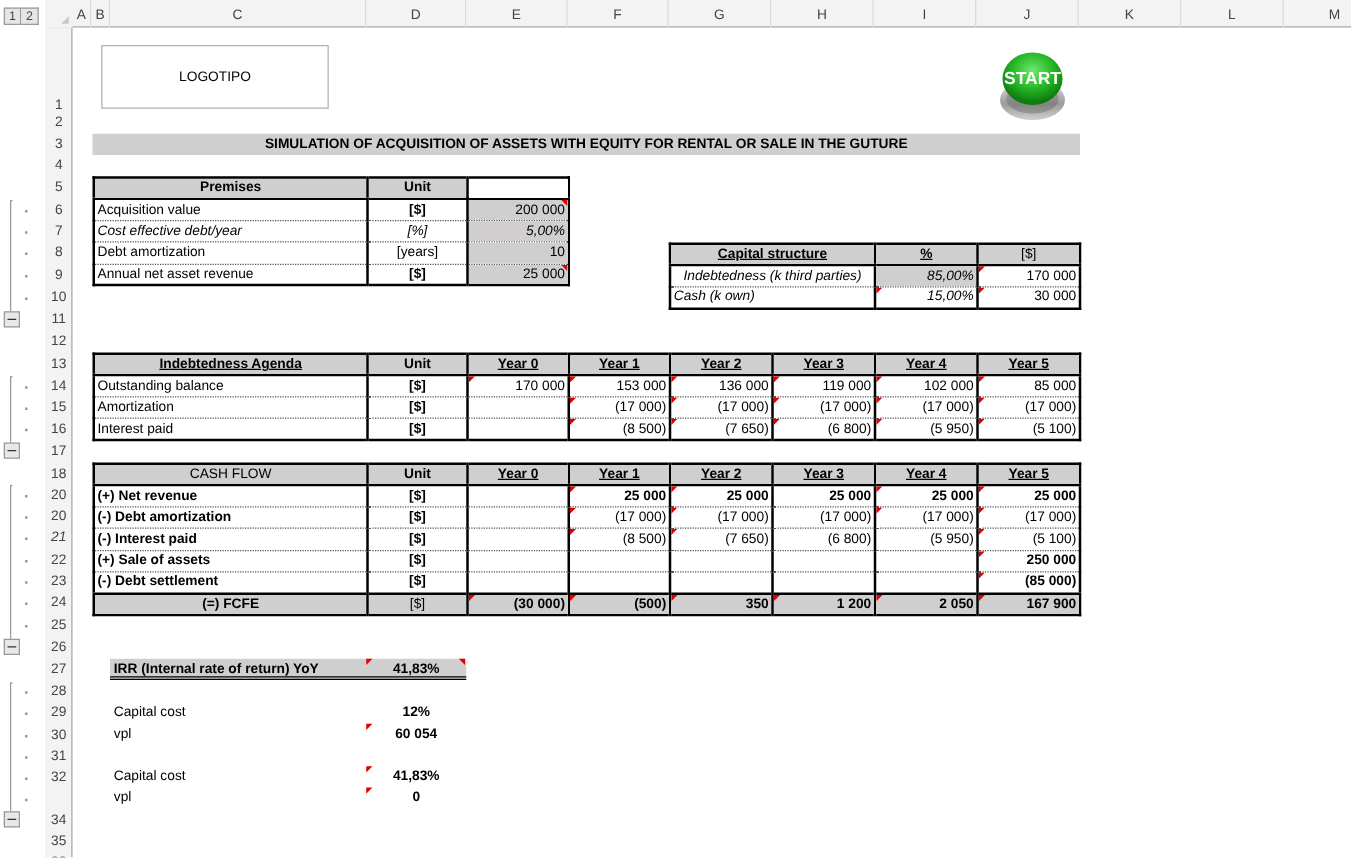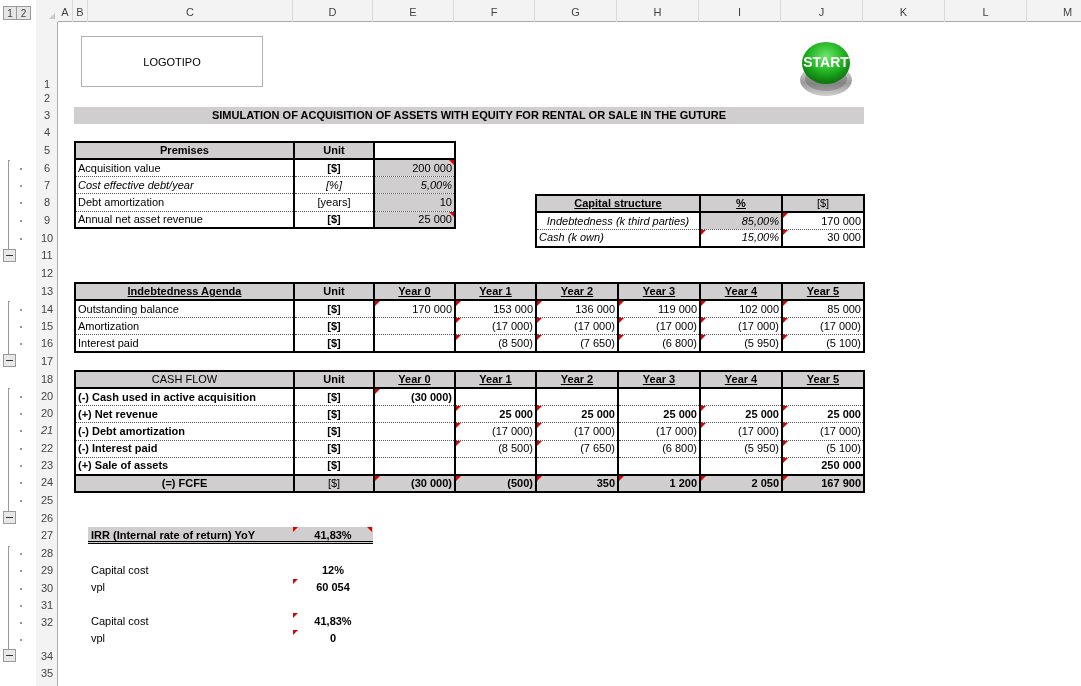--- a/index.html
+++ b/index.html
@@ -307,30 +307,20 @@
     <td class="plain">CASH FLOW</td>
     <td class="vb">Unit</td>
     <td class="vb u">Year 0</td>
     <td class="vb u">Year 1</td>
     <td class="vb u">Year 2</td>
     <td class="vb u">Year 3</td>
     <td class="vb u">Year 4</td>
     <td class="vb u">Year 5</td>
   </tr>
   <tr>
-    <td class="b">(-) Cash used in active acquisition</td>
-    <td class="vb c b">[$]</td>
-    <td class="vb r b tri">(30 000)</td>
-    <td class="vb r"></td>
-    <td class="vb r"></td>
-    <td class="vb r"></td>
-    <td class="vb r"></td>
-    <td class="vb r"></td>
-  </tr>
-  <tr>
     <td class="b">(+) Net revenue</td>
     <td class="vb c b">[$]</td>
     <td class="vb r b"></td>
     <td class="vb r b tri">25 000</td>
     <td class="vb r b tri">25 000</td>
     <td class="vb r b">25 000</td>
     <td class="vb r b tri">25 000</td>
     <td class="vb r b tri">25 000</td>
   </tr>
   <tr>
@@ -355,20 +345,30 @@
   </tr>
   <tr>
     <td class="b">(+) Sale of assets</td>
     <td class="vb c b">[$]</td>
     <td class="vb r"></td>
     <td class="vb r"></td>
     <td class="vb r"></td>
     <td class="vb r"></td>
     <td class="vb r"></td>
     <td class="vb r b tri">250 000</td>
+  </tr>
+  <tr>
+    <td class="b">(-) Debt settlement</td>
+    <td class="vb c b">[$]</td>
+    <td class="vb r"></td>
+    <td class="vb r"></td>
+    <td class="vb r"></td>
+    <td class="vb r"></td>
+    <td class="vb r"></td>
+    <td class="vb r b tri">(85 000)</td>
   </tr>
   <tr class="total">
     <td class="c b">(=) FCFE</td>
     <td class="vb c">[$]</td>
     <td class="vb r b tri">(30 000)</td>
     <td class="vb r b tri">(500)</td>
     <td class="vb r b tri">350</td>
     <td class="vb r b tri">1 200</td>
     <td class="vb r b tri">2 050</td>
     <td class="vb r b tri">167 900</td>

